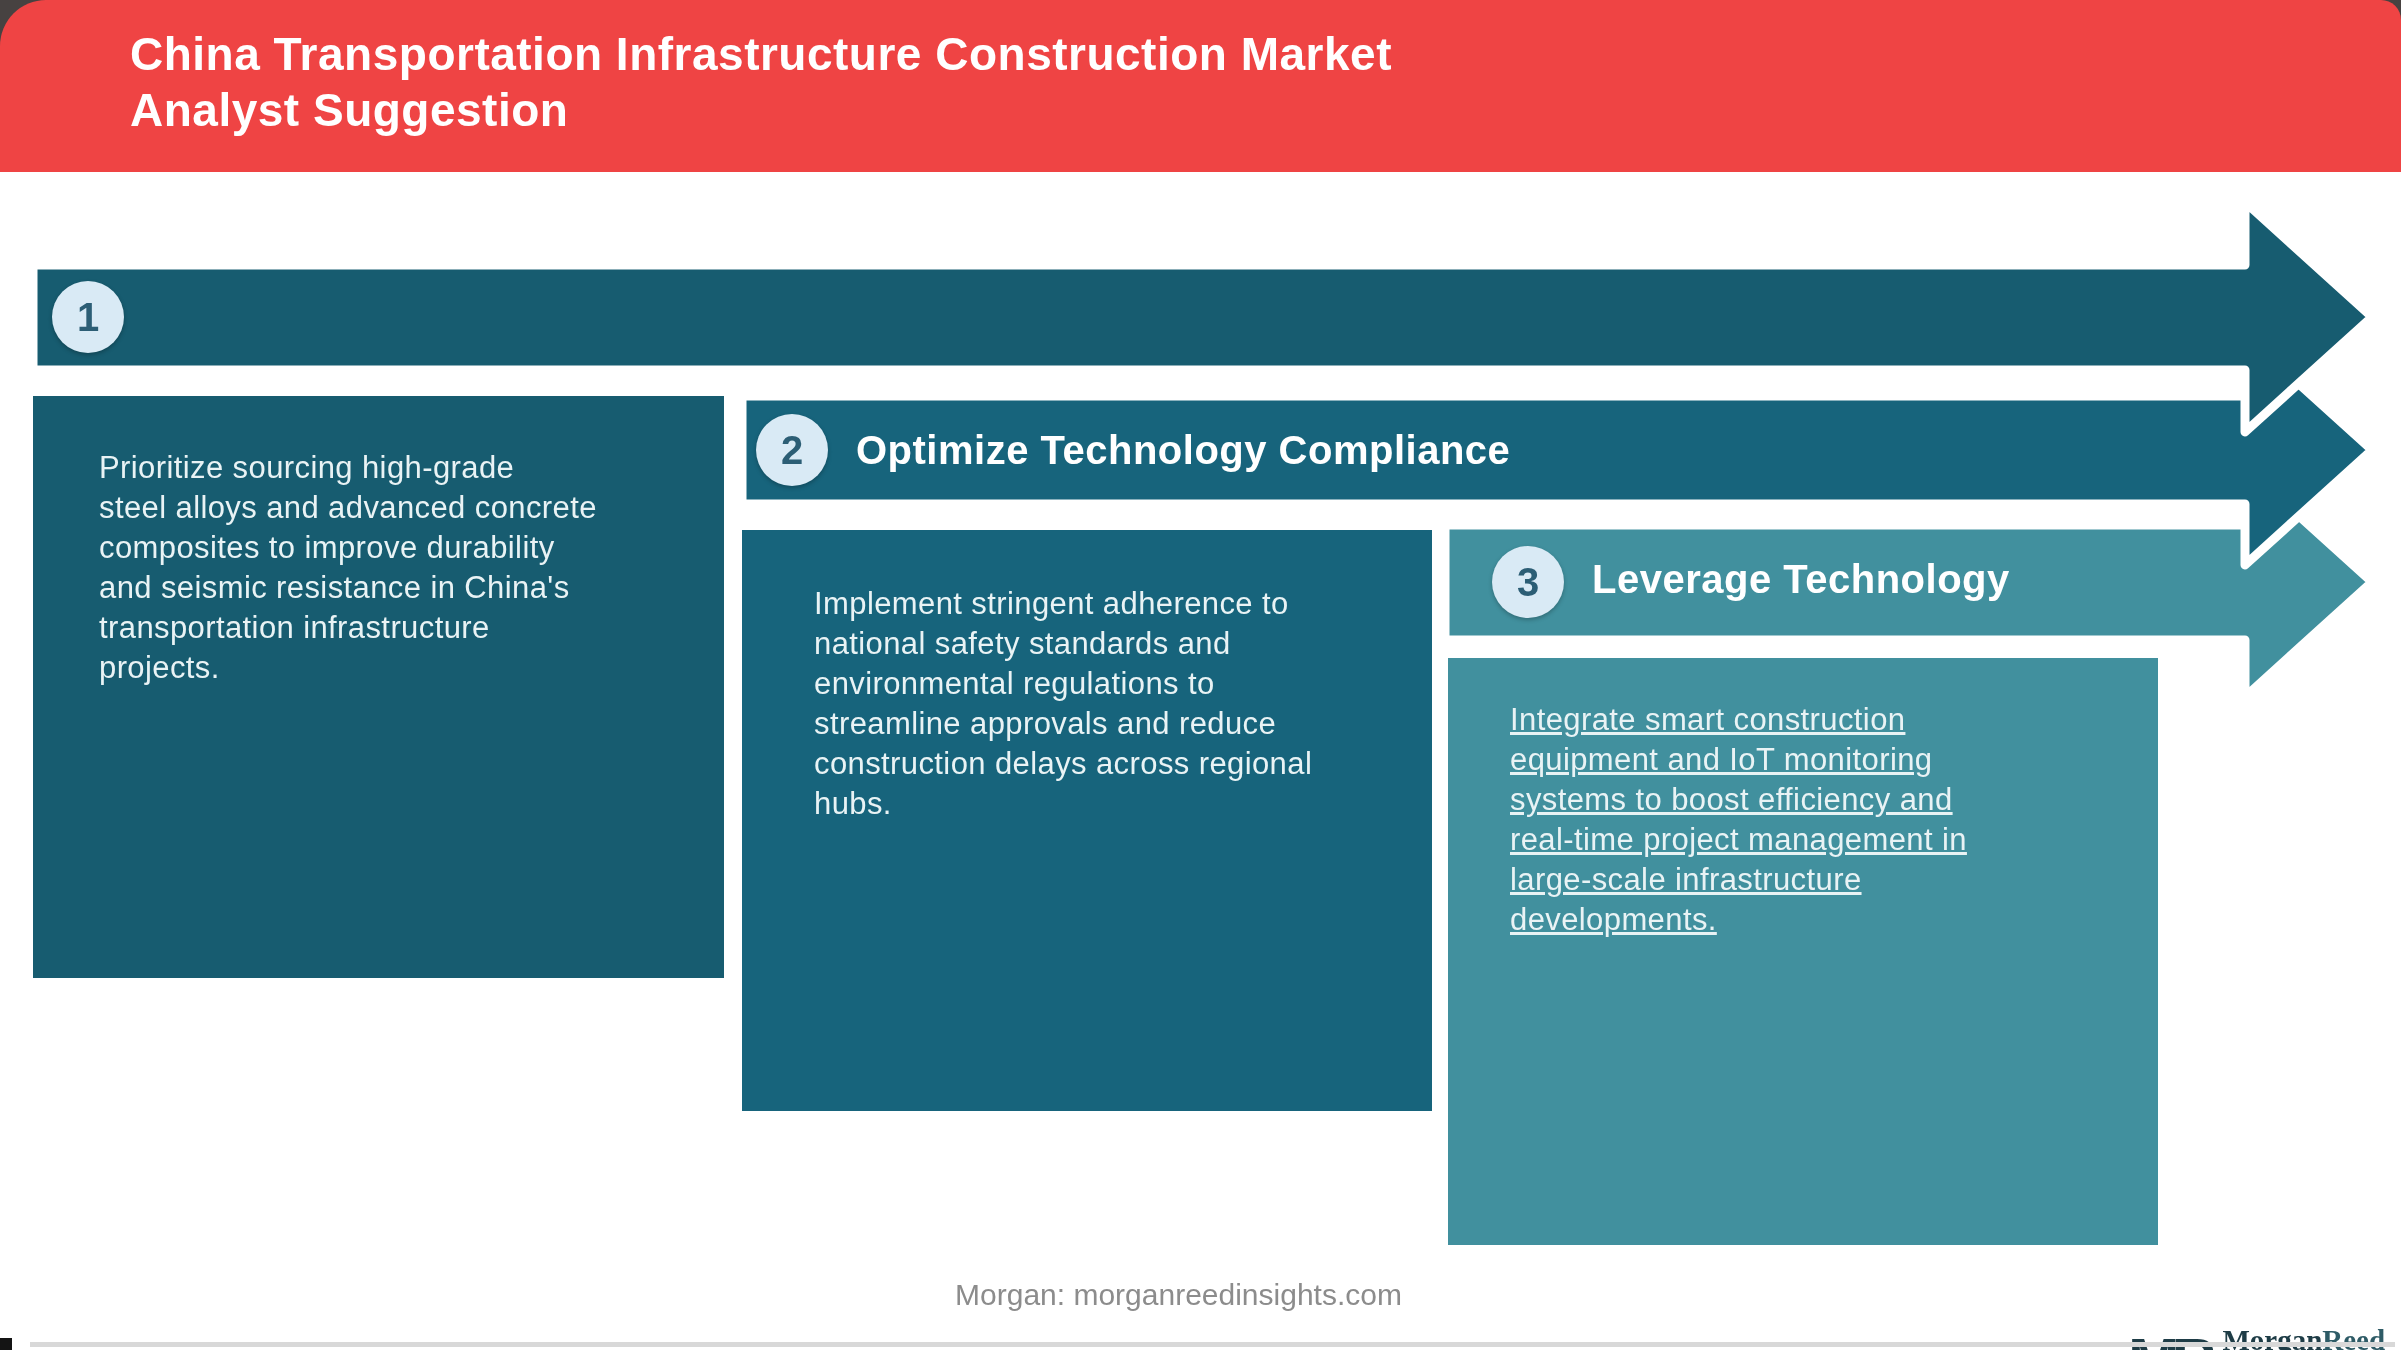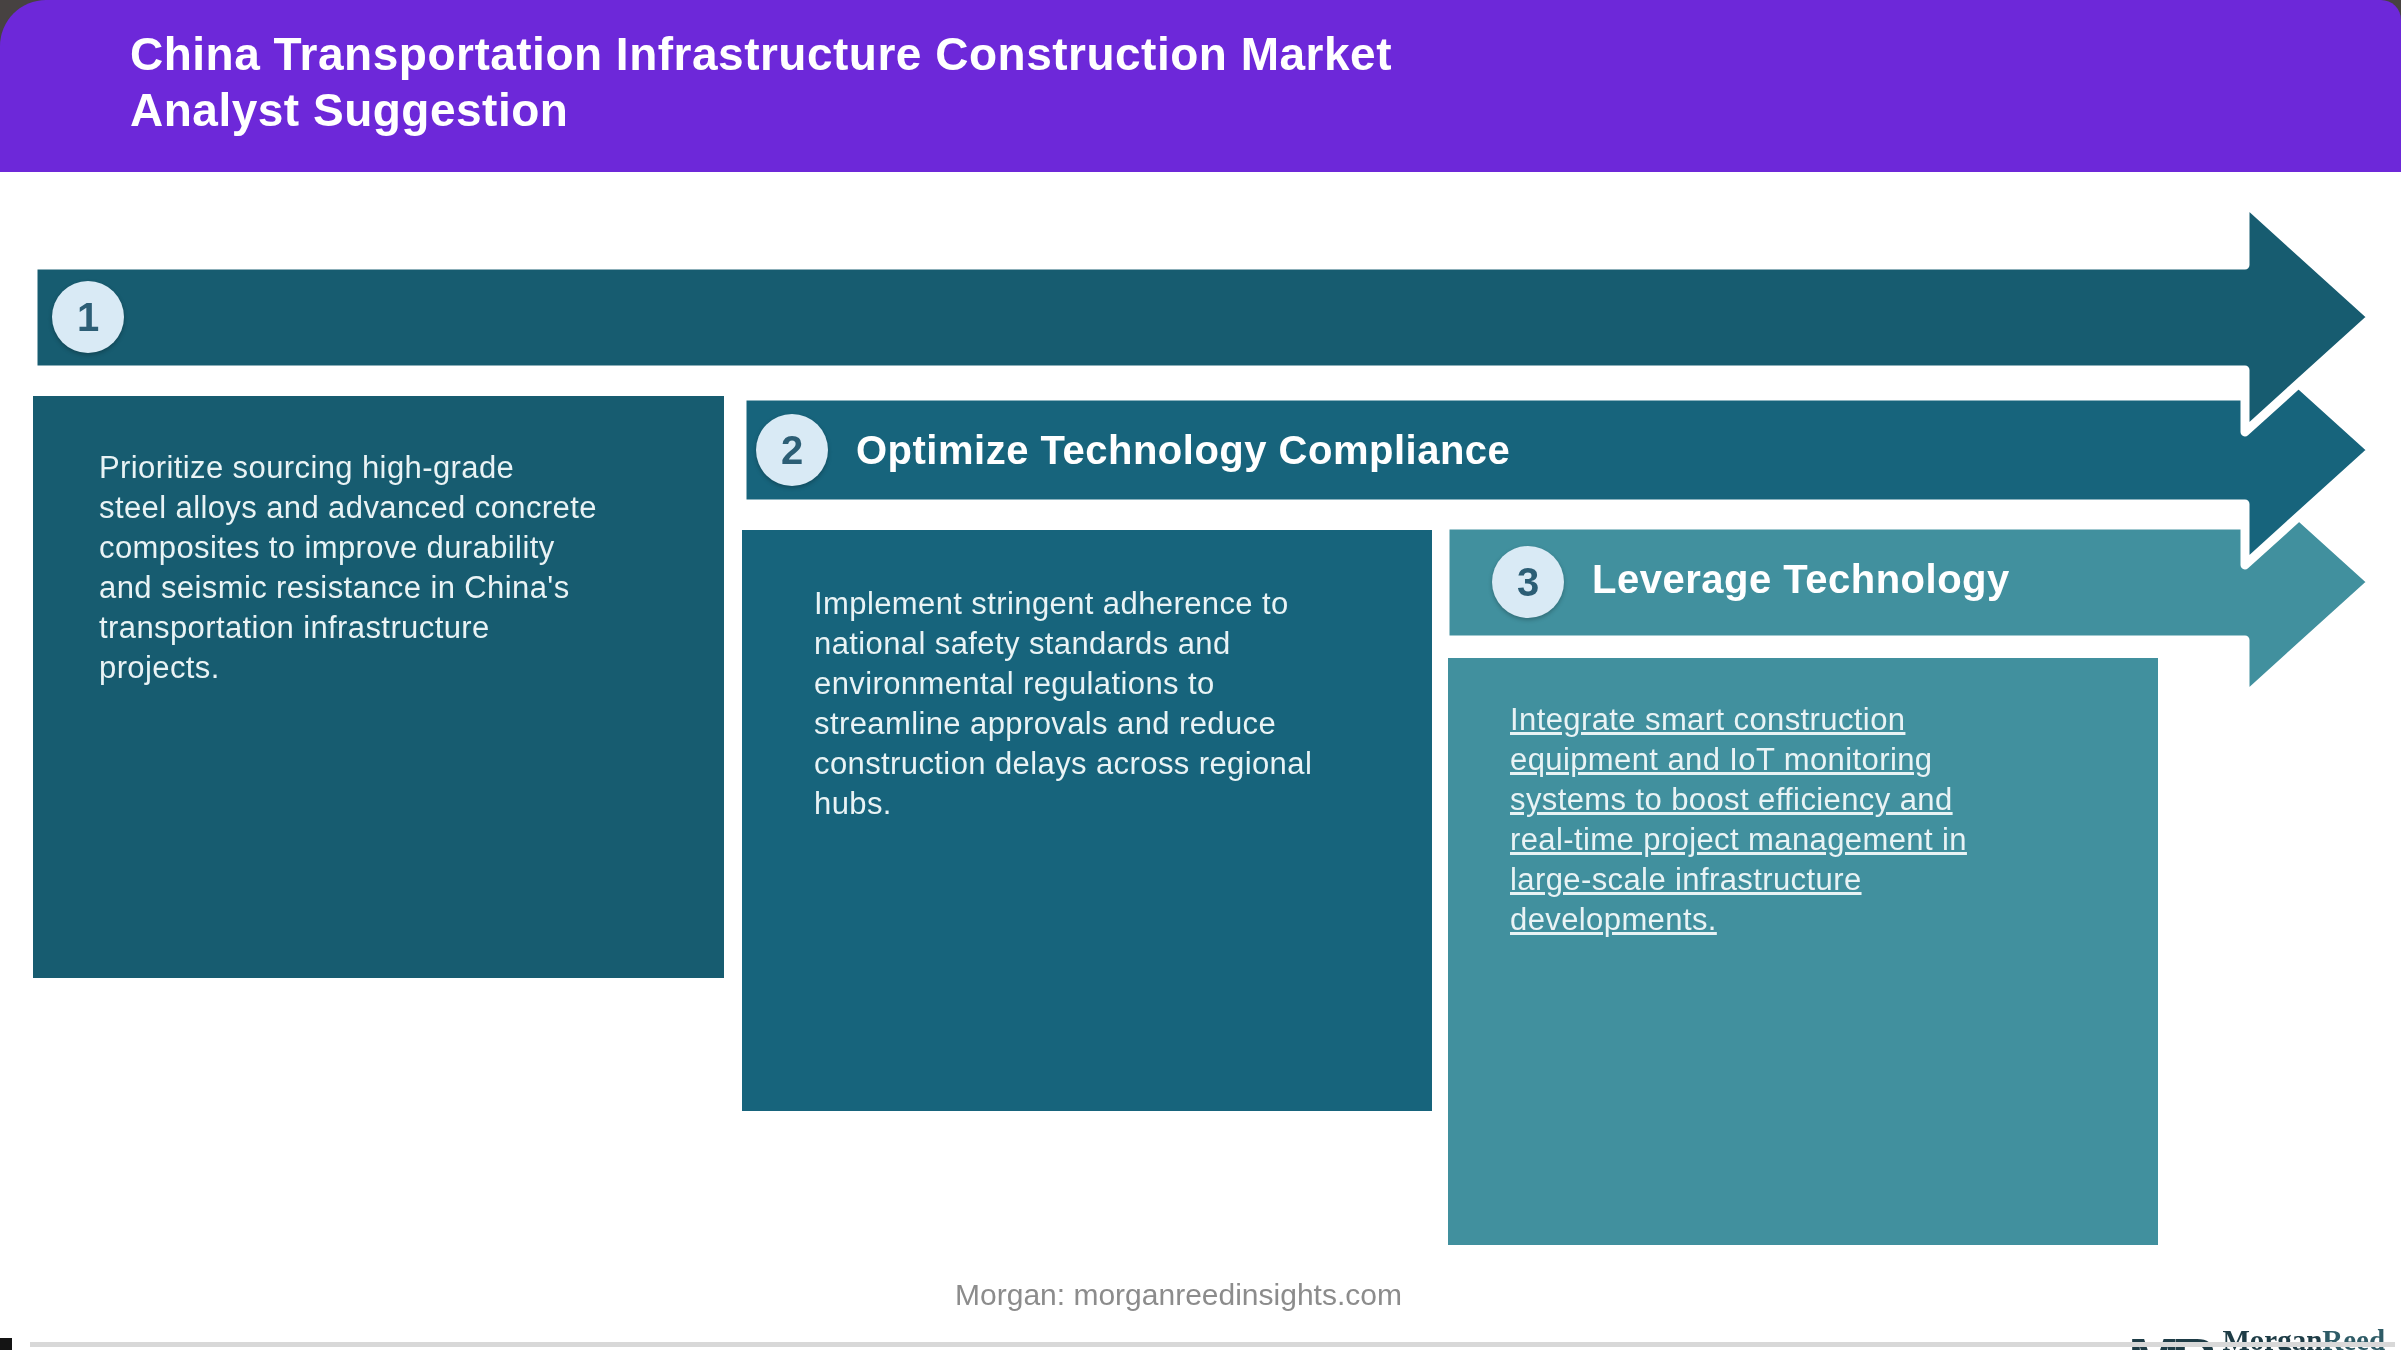--- a/index.html
+++ b/index.html
@@ -3,21 +3,21 @@
 <meta charset="utf-8">
 <style>
   html,body{margin:0;padding:0;background:#ffffff;}
   #page{
     position:relative;width:2401px;height:1350px;overflow:hidden;background:#ffffff;
     font-family:"Liberation Sans",sans-serif;
   }
   
   .top-backdrop{position:absolute;left:0;top:0;width:2401px;height:172px;background:#474241;z-index:0;}
   .header{
-    position:absolute;left:0;top:0;width:2401px;height:172px;background:#6d28d9;
+    position:absolute;left:0;top:0;width:2401px;height:172px;background:#ef4444;
     border-radius:46px 20px 0 0;z-index:1;
   }
   .header .title{
     position:absolute;left:130px;top:26px;color:#ffffff;font-weight:bold;
     font-size:46px;line-height:56px;white-space:pre-line;letter-spacing:0.5px;
   }
   .arrows{position:absolute;left:0;top:0;width:2401px;height:1350px;z-index:1;pointer-events:none;}
   .box{position:absolute;z-index:1;}
   .box-text{
     position:absolute;color:#E9F3F5;font-size:31px;line-height:40px;

